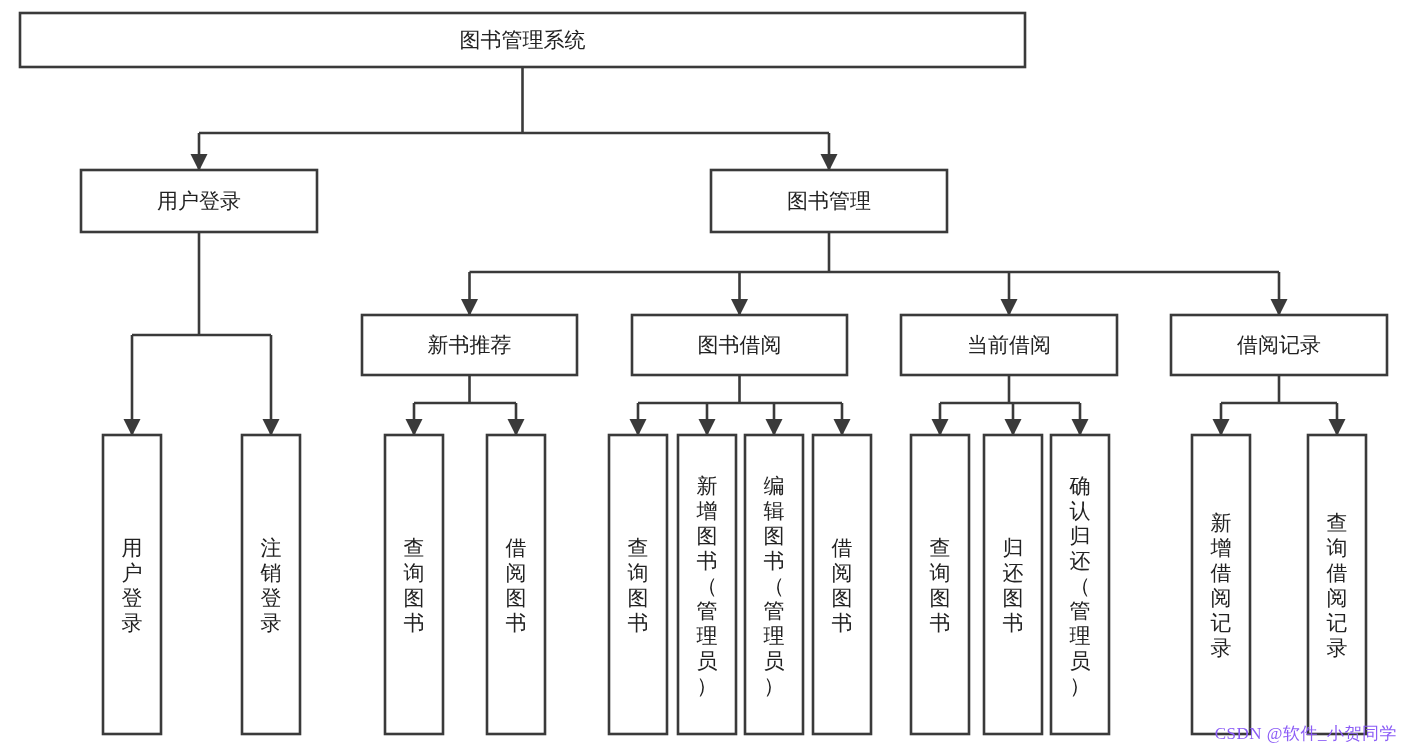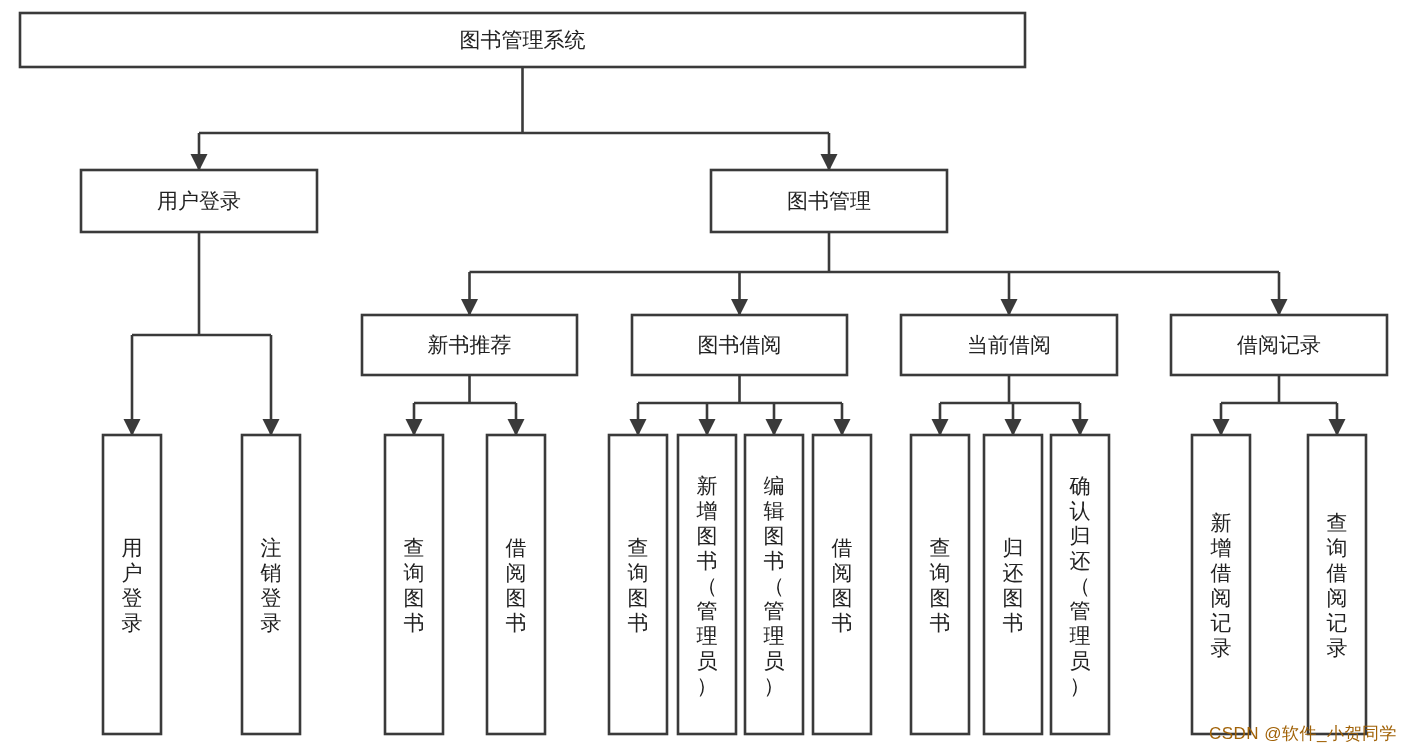--- a/index.html
+++ b/index.html
@@ -51,23 +51,23 @@
   .node-label-vert {
     fill: #222222;
     font-family: "DejaVu Sans", "Liberation Sans", sans-serif;
     font-size: 21px;
     text-anchor: middle;
   }
   .watermark-text {
     position: absolute;
     right: 8px;
     bottom: 2px;
-    font-family: Liberation Sans, sans-serif;
+    font-family: Liberation Serif, serif;
     font-size: 17px;
-    color: #a16207;
+    color: #8b5cf6;
     white-space: nowrap;
     letter-spacing: 0.5px;
   }
 </style>
 </head>
 <body>
 
 <div id="diagram-root">
 
   <svg id="tree-svg" viewBox="0 0 1405 747" xmlns="http://www.w3.org/2000/svg">

